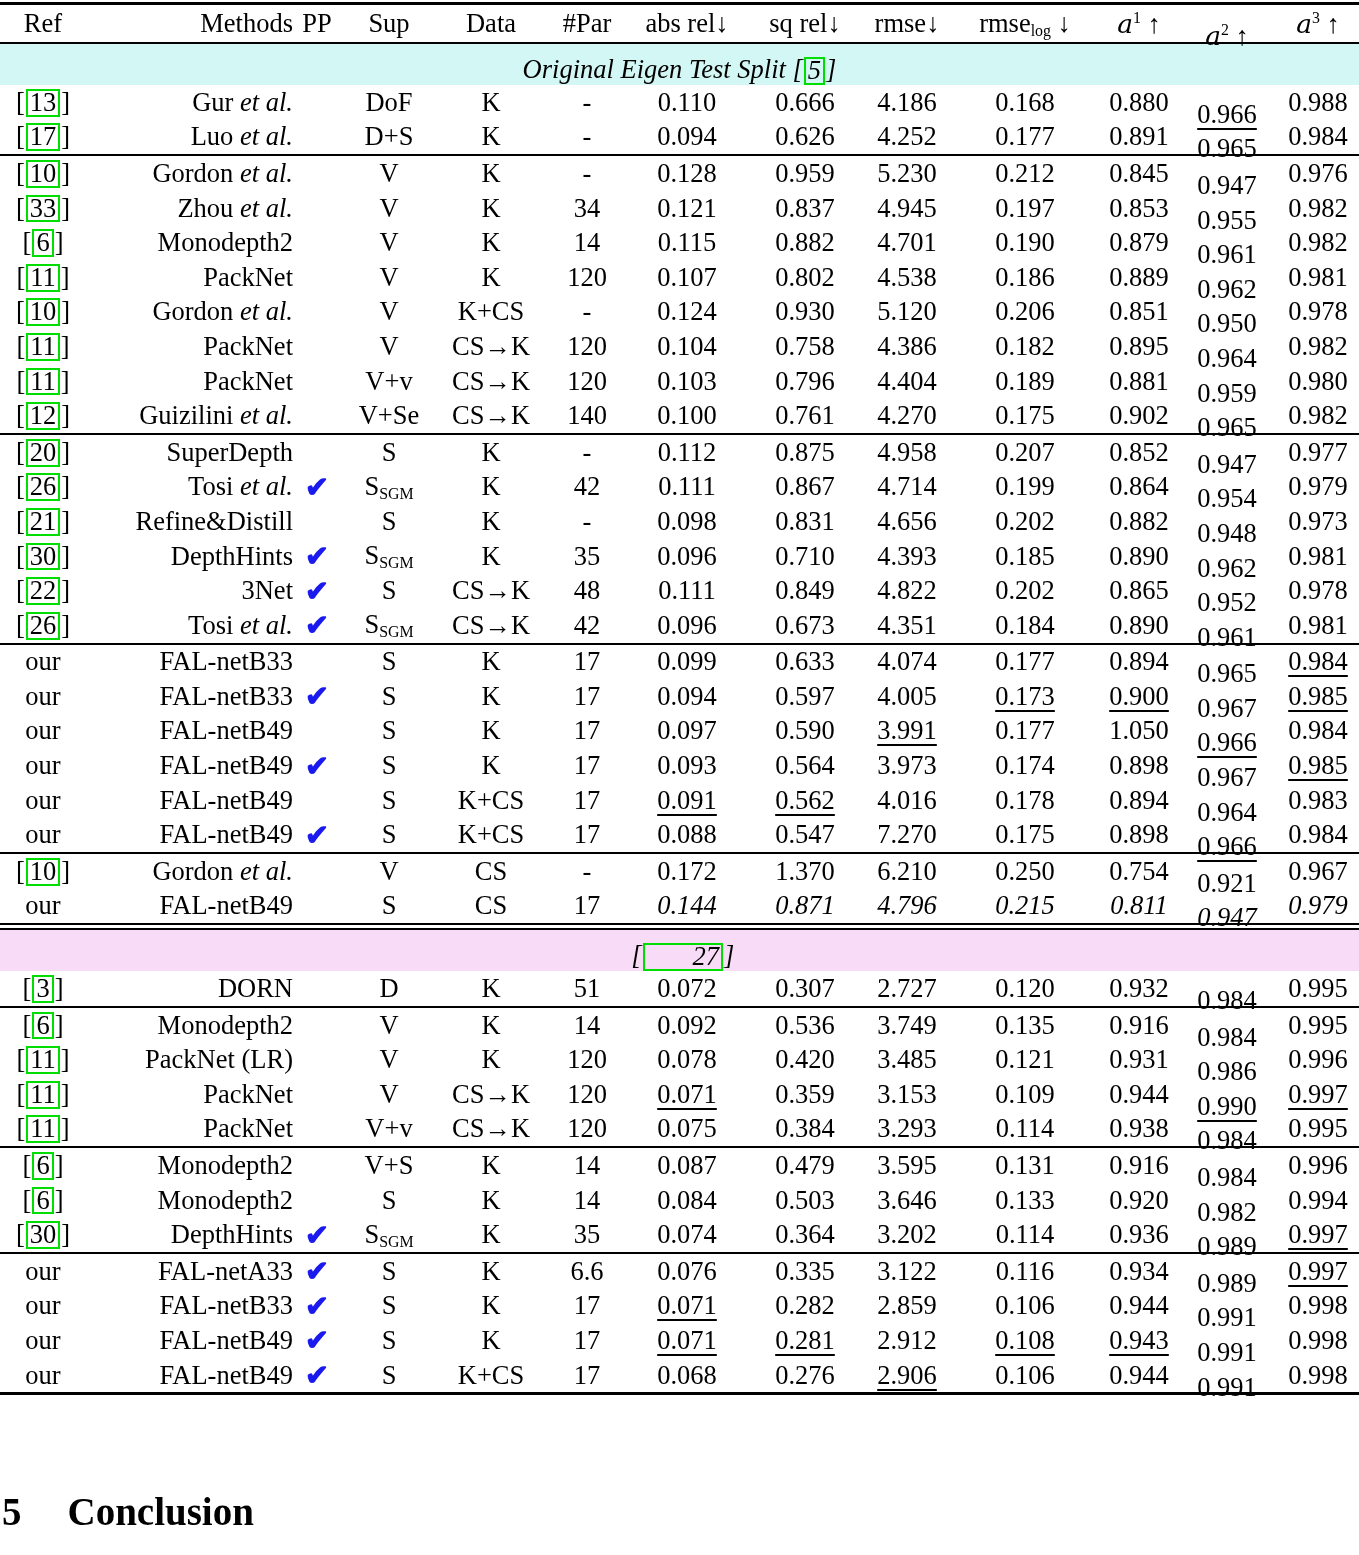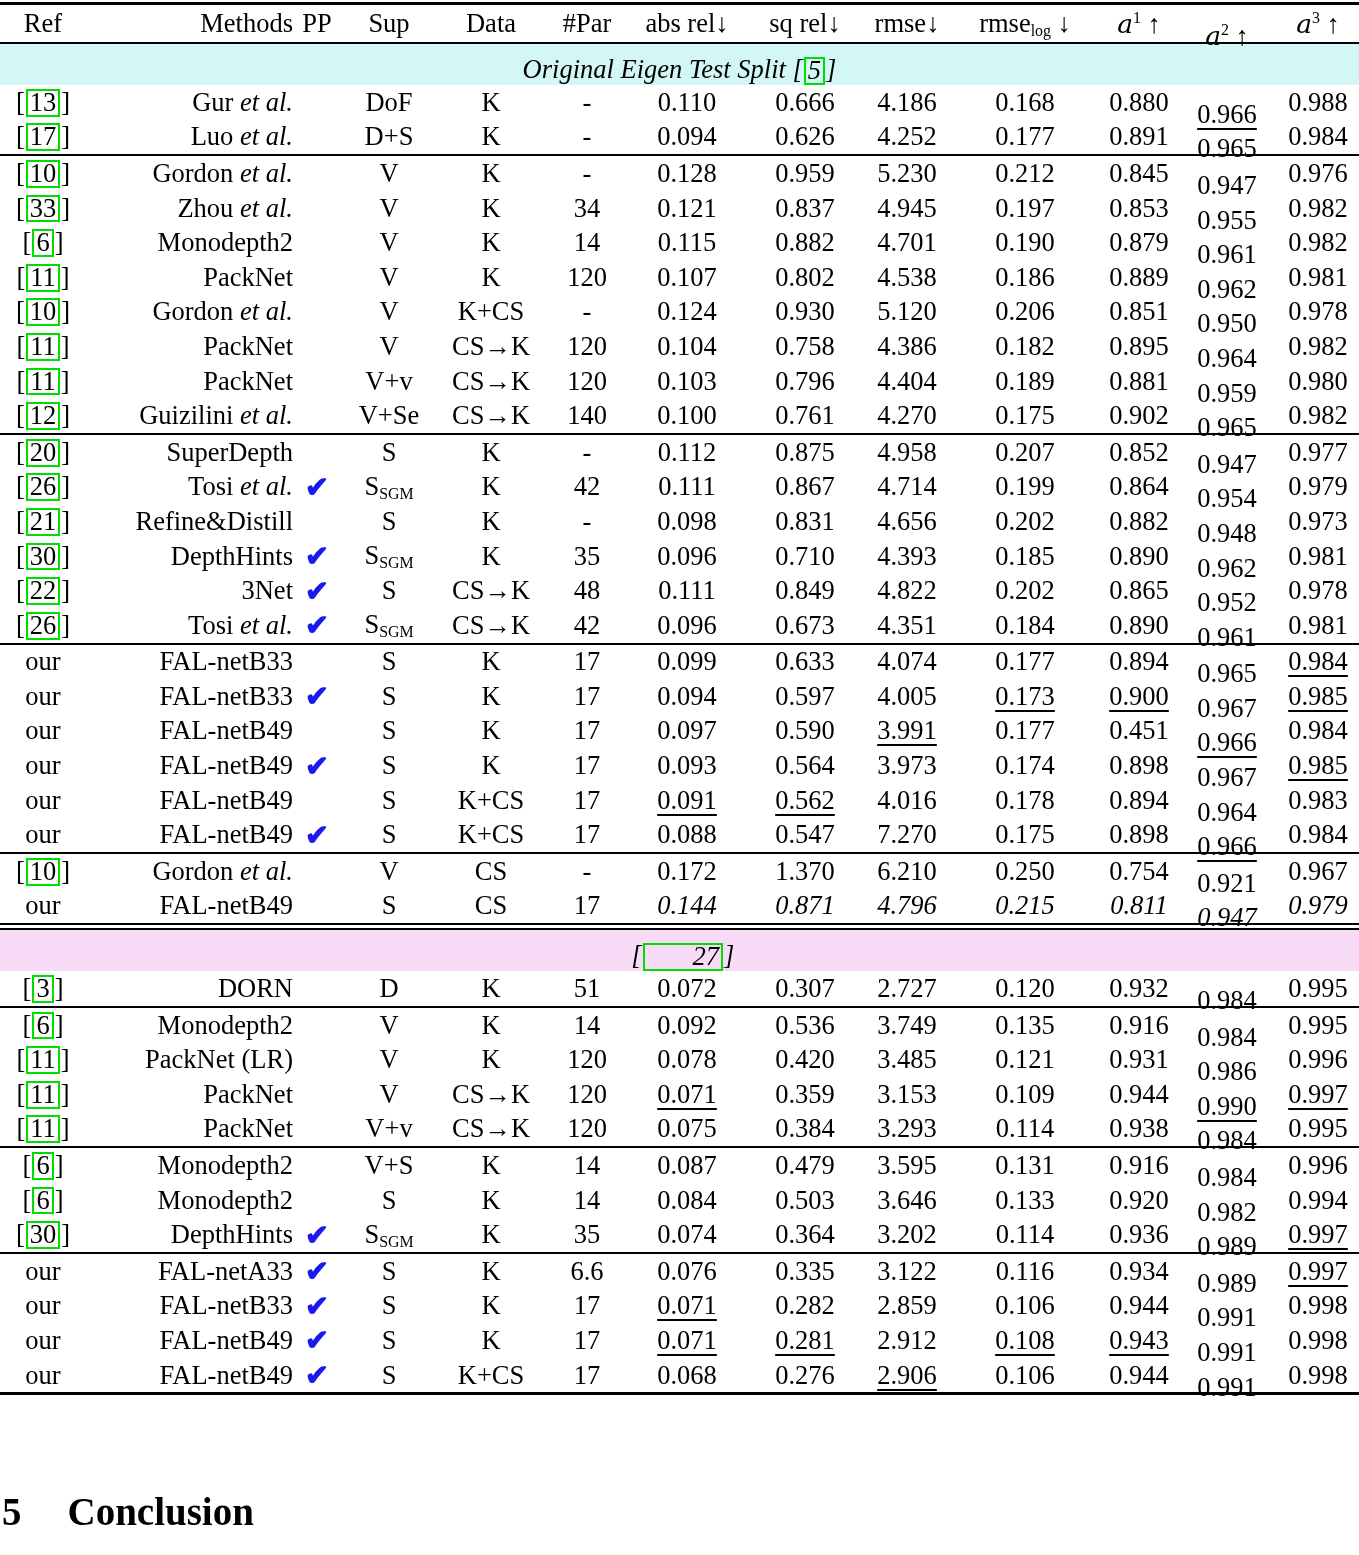--- a/index.html
+++ b/index.html
@@ -345,21 +345,21 @@
       <div class="cell c0"><span>our</span></div>
       <div class="cell c1"><span>FAL-netB49</span></div>
       <div class="cell c2"></div>
       <div class="cell c3"><span>S</span></div>
       <div class="cell c4"><span>K</span></div>
       <div class="cell c5"><span>17</span></div>
       <div class="cell c6"><span>0.097</span></div>
       <div class="cell c7"><span>0.590</span></div>
       <div class="cell c8"><span class="u">3.991</span></div>
       <div class="cell c9"><span>0.177</span></div>
-      <div class="cell c10"><span>0.451</span></div>
+      <div class="cell c10"><span>1.050</span></div>
       <div class="cell c11"><span class="u">0.966</span></div>
       <div class="cell c12"><span>0.984</span></div>
     </div>
     <div class="row">
       <div class="cell c0"><span>our</span></div>
       <div class="cell c1"><span>FAL-netB49</span></div>
       <div class="cell c2"><span class="chk" style="color: rgb(26, 26, 238);">✔</span></div>
       <div class="cell c3"><span>S</span></div>
       <div class="cell c4"><span>K</span></div>
       <div class="cell c5"><span>17</span></div>

